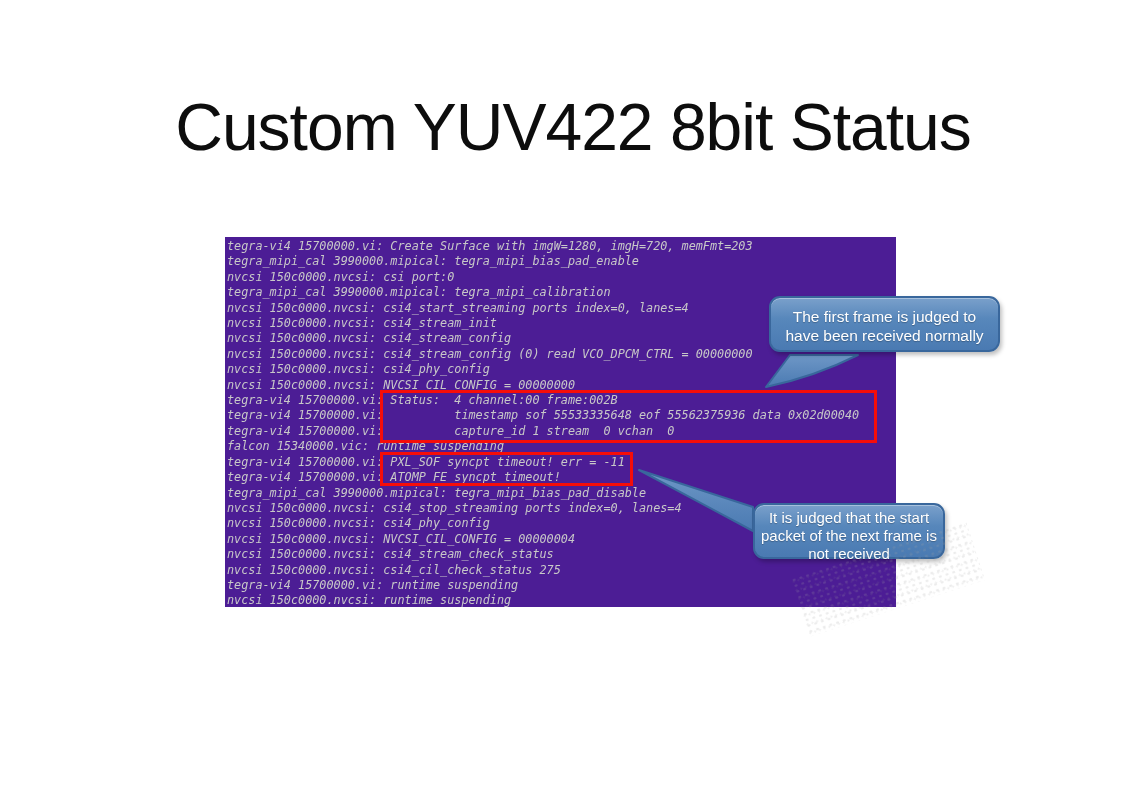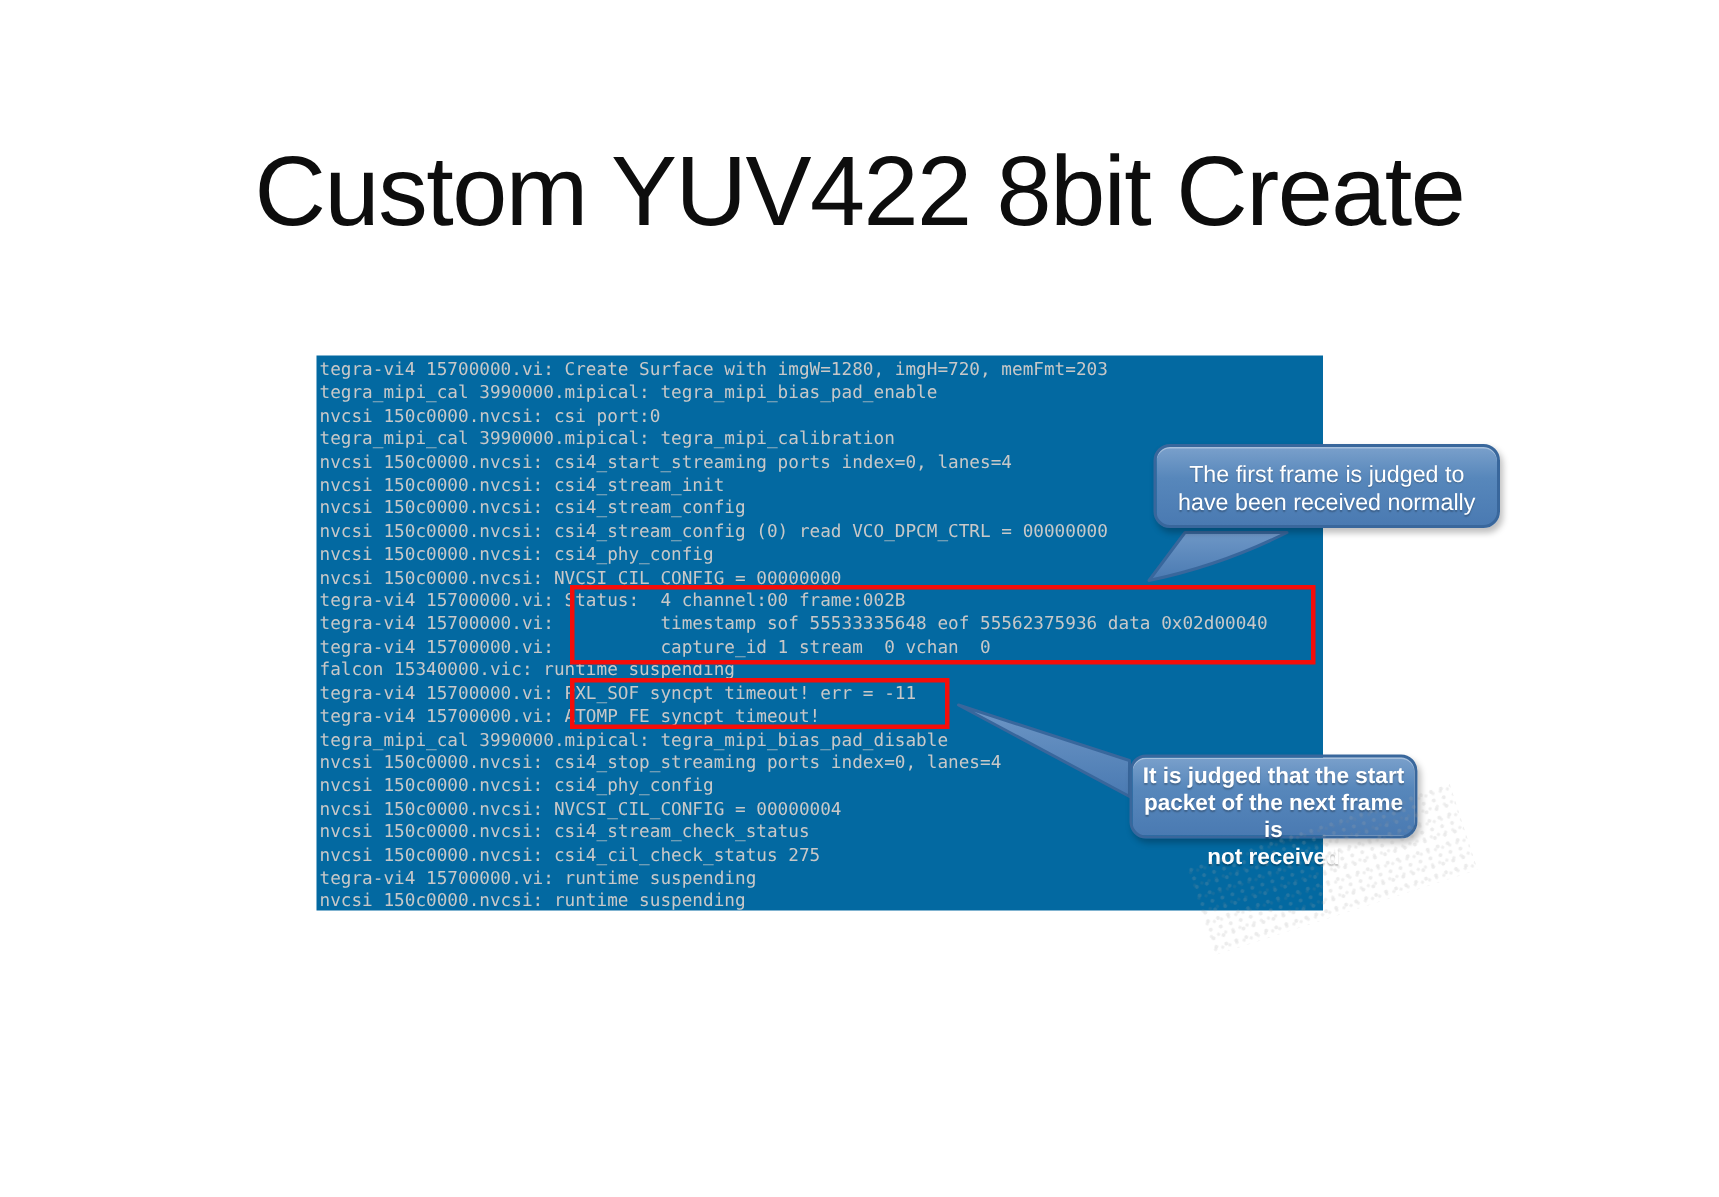--- a/index.html
+++ b/index.html
@@ -21,27 +21,28 @@
     font-size:66px;
     font-weight:300;
     letter-spacing:-1px;
     line-height:66px;
     color:#0d0d0d;
     white-space:nowrap;
   }
   
   .terminal{
     position:absolute;
-    left:211px; top:237px;
+    left:225px; top:237px;
     width:671px; height:370px;
-    background:#0369a1;
+    background:#4c1d95;
     box-sizing:border-box;
     padding:2px 0 0 2px;
     overflow:hidden;
     z-index:1;
+    font-style:italic;
   }
   .terminal-log{
     font-family:"DejaVu Sans Mono", monospace;
     font-size:11.8px;
     line-height:15.41px;
     color:#c8c8c8;
     white-space:pre;
   }
   
   .hl-box{
@@ -72,21 +73,20 @@
   }
   .callout-top{
     left:769px; top:296px; width:231px; height:56px;
     font-size:15.5px; line-height:19px;
     padding-top:9px;
   }
   .callout-bottom{
     left:753px; top:503px; width:192px; height:56px;
     font-size:15px; line-height:18px;
     padding-top:4px;
-    font-weight:bold;
   }
   
   .tail-layer{
     position:absolute; left:0; top:0;
     width:1146px; height:798px;
     pointer-events:none;
     z-index:3;
   }
   
   .watermark{
@@ -100,21 +100,21 @@
     transform:rotate(-18deg);
     opacity:0.28;
     z-index:5;
   }
 </style>
 </head>
 <body>
 
 <div class="slide">
 
-  <h1 class="page-title">Custom YUV422 8bit Create</h1>
+  <h1 class="page-title">Custom YUV422 8bit Status</h1>
 
   <div class="terminal">
     <div class="terminal-log"><div>tegra-vi4 15700000.vi: Create Surface with imgW=1280, imgH=720, memFmt=203</div><div>tegra_mipi_cal 3990000.mipical: tegra_mipi_bias_pad_enable</div><div>nvcsi 150c0000.nvcsi: csi port:0</div><div>tegra_mipi_cal 3990000.mipical: tegra_mipi_calibration</div><div>nvcsi 150c0000.nvcsi: csi4_start_streaming ports index=0, lanes=4</div><div>nvcsi 150c0000.nvcsi: csi4_stream_init</div><div>nvcsi 150c0000.nvcsi: csi4_stream_config</div><div>nvcsi 150c0000.nvcsi: csi4_stream_config (0) read VCO_DPCM_CTRL = 00000000</div><div>nvcsi 150c0000.nvcsi: csi4_phy_config</div><div>nvcsi 150c0000.nvcsi: NVCSI_CIL_CONFIG = 00000000</div><div>tegra-vi4 15700000.vi: Status:  4 channel:00 frame:002B</div><div>tegra-vi4 15700000.vi:          timestamp sof 55533335648 eof 55562375936 data 0x02d00040</div><div>tegra-vi4 15700000.vi:          capture_id 1 stream  0 vchan  0</div><div>falcon 15340000.vic: runtime suspending</div><div>tegra-vi4 15700000.vi: PXL_SOF syncpt timeout! err = -11</div><div>tegra-vi4 15700000.vi: ATOMP_FE syncpt timeout!</div><div>tegra_mipi_cal 3990000.mipical: tegra_mipi_bias_pad_disable</div><div>nvcsi 150c0000.nvcsi: csi4_stop_streaming ports index=0, lanes=4</div><div>nvcsi 150c0000.nvcsi: csi4_phy_config</div><div>nvcsi 150c0000.nvcsi: NVCSI_CIL_CONFIG = 00000004</div><div>nvcsi 150c0000.nvcsi: csi4_stream_check_status</div><div>nvcsi 150c0000.nvcsi: csi4_cil_check_status 275</div><div>tegra-vi4 15700000.vi: runtime suspending</div><div>nvcsi 150c0000.nvcsi: runtime suspending</div></div>
   </div>
 
   <div class="hl-box hl-status"></div>
 
   <div class="hl-box hl-timeout"></div>
 
   <svg class="tail-layer" viewBox="0 0 1146 798" xmlns="http://www.w3.org/2000/svg">

